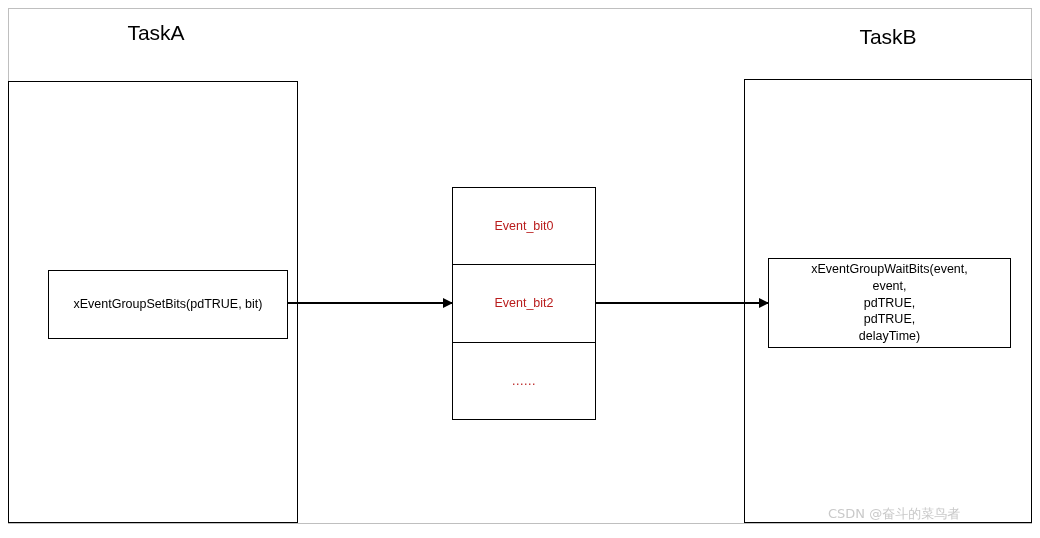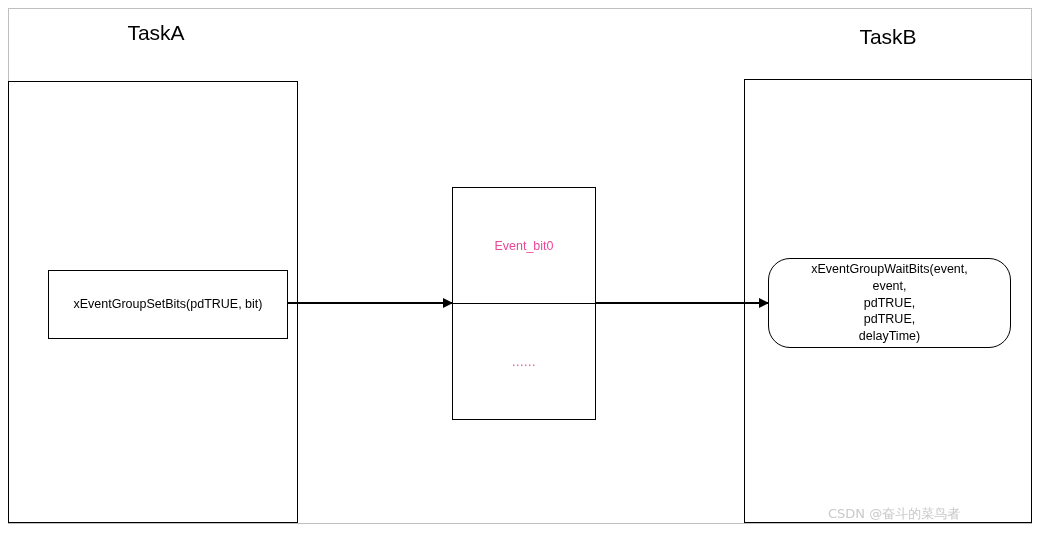--- a/index.html
+++ b/index.html
@@ -90,21 +90,20 @@
     width: 240px;
     height: 69px;
   }
   #task-b-call {
     left: 768px;
     top: 258px;
     width: 243px;
     height: 90px;
     flex-direction: column;
     justify-content: center;
-    border-radius: 22px;
   }
   #task-b-call .call-line {
     display: block;
     white-space: nowrap;
   }
 
   
   #event-table {
     position: absolute;
     left: 452px;
@@ -116,21 +115,21 @@
     box-sizing: border-box;
     display: flex;
     flex-direction: column;
   }
   #event-table .event-row {
     flex: 1 1 0;
     display: flex;
     align-items: center;
     justify-content: center;
     font-size: 12.5px;
-    color: #ec4899;
+    color: #b91c1c;
     border-bottom: 1.4px solid #000000;
     box-sizing: border-box;
     white-space: nowrap;
   }
   #event-table .event-row:last-child {
     border-bottom: none;
   }
   #event-table .event-row.ellipsis {
     letter-spacing: 0.5px;
   }
@@ -195,20 +194,21 @@
   <div class="call-box" id="task-b-call">
     <span class="call-line">xEventGroupWaitBits(event,</span>
     <span class="call-line">event,</span>
     <span class="call-line">pdTRUE,</span>
     <span class="call-line">pdTRUE,</span>
     <span class="call-line">delayTime)</span>
   </div>
 
   <div id="event-table">
     <div class="event-row">Event_bit0</div>
+    <div class="event-row">Event_bit2</div>
     <div class="event-row ellipsis">......</div>
   </div>
 
   <div class="arrow" id="arrow-a-to-table"></div>
   <div class="arrow" id="arrow-table-to-b"></div>
 
   <div id="watermark">CSDN @奋斗的菜鸟者</div>
 
 </div>
 

